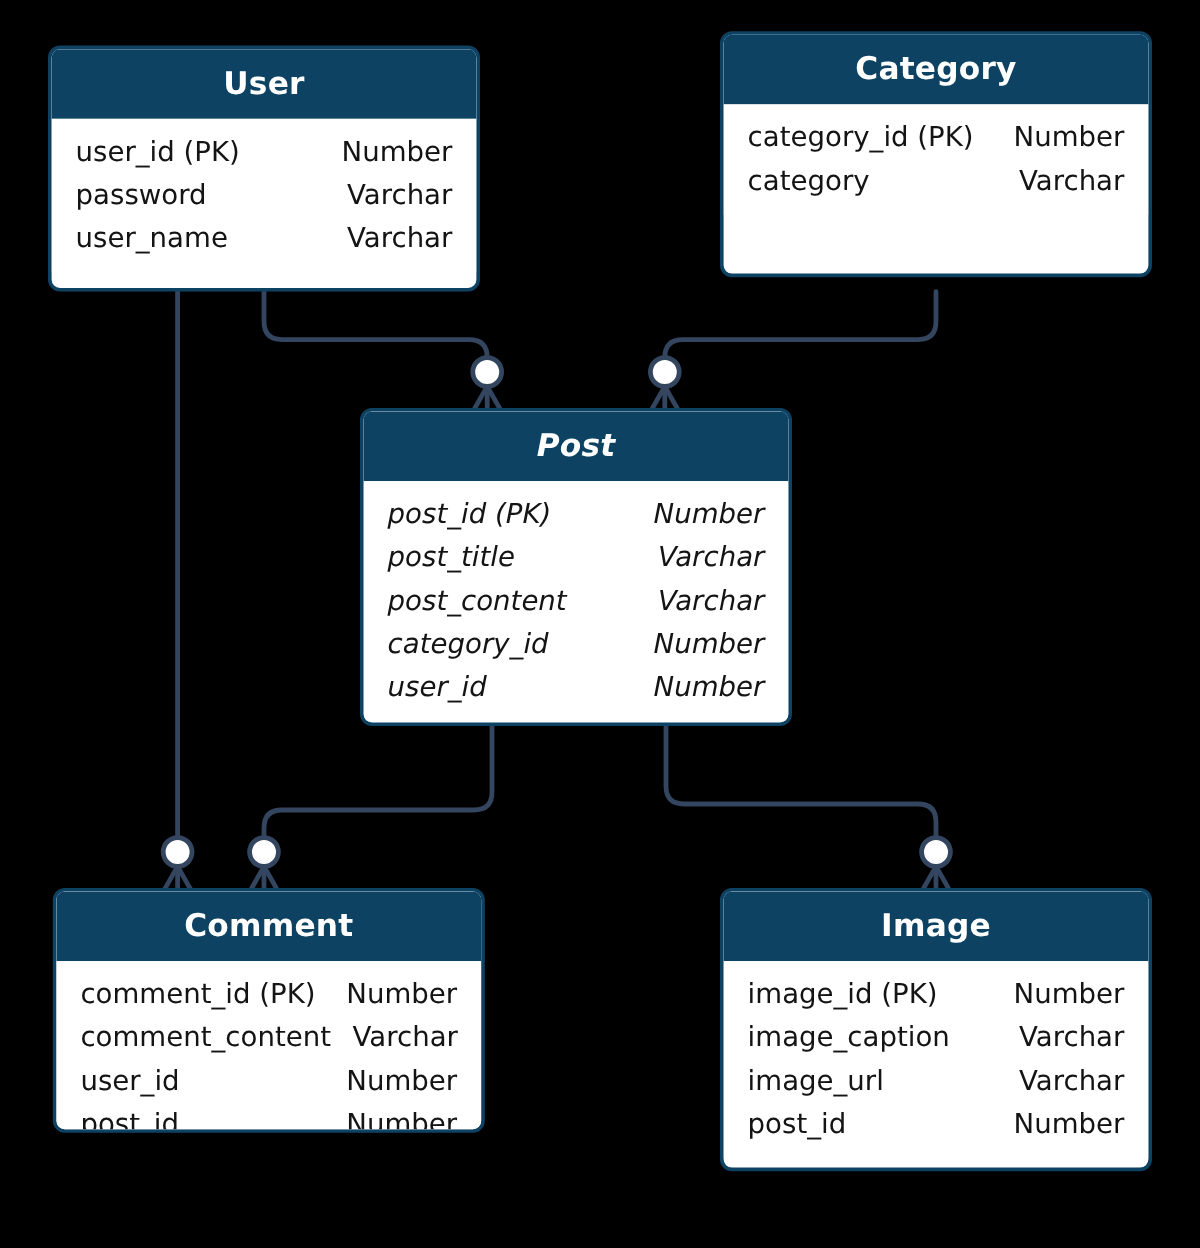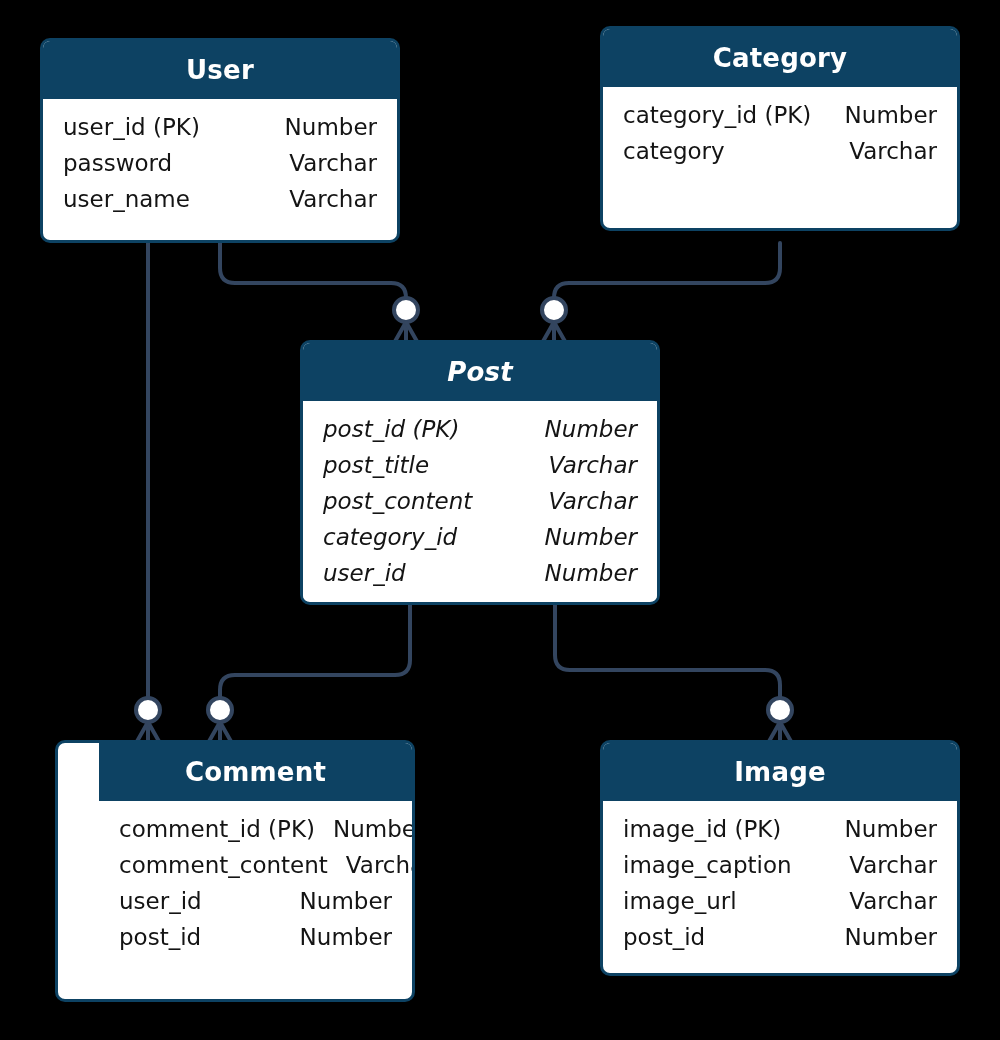--- a/index.html
+++ b/index.html
@@ -112,21 +112,21 @@
           <div class="erow" style="color: rgb(20, 20, 20);">
             <span class="fname">category_id</span>
             <span class="ftype">Number</span>
           </div>
           <div class="erow" style="color: rgb(20, 20, 20);">
             <span class="fname">user_id</span>
             <span class="ftype">Number</span>
           </div>
         </div>
       </div>
-      <div class="entity" style="left: 55px; top: 740px; width: 360px; height: 262px; border-color: rgb(13, 66, 99); padding-left: 41px;">
+      <div class="entity" style="left: 44px; top: 740px; width: 360px; height: 204px; border-color: rgb(13, 66, 99);">
         <div class="ehead" style="background: rgb(13, 66, 99); color: rgb(255, 255, 255);">Comment</div>
         <div class="ebody" style="background: rgb(255, 255, 255);">
           <div class="erow" style="color: rgb(20, 20, 20);">
             <span class="fname">comment_id (PK)</span>
             <span class="ftype">Number</span>
           </div>
           <div class="erow" style="color: rgb(20, 20, 20);">
             <span class="fname">comment_content</span>
             <span class="ftype">Varchar</span>
           </div>

